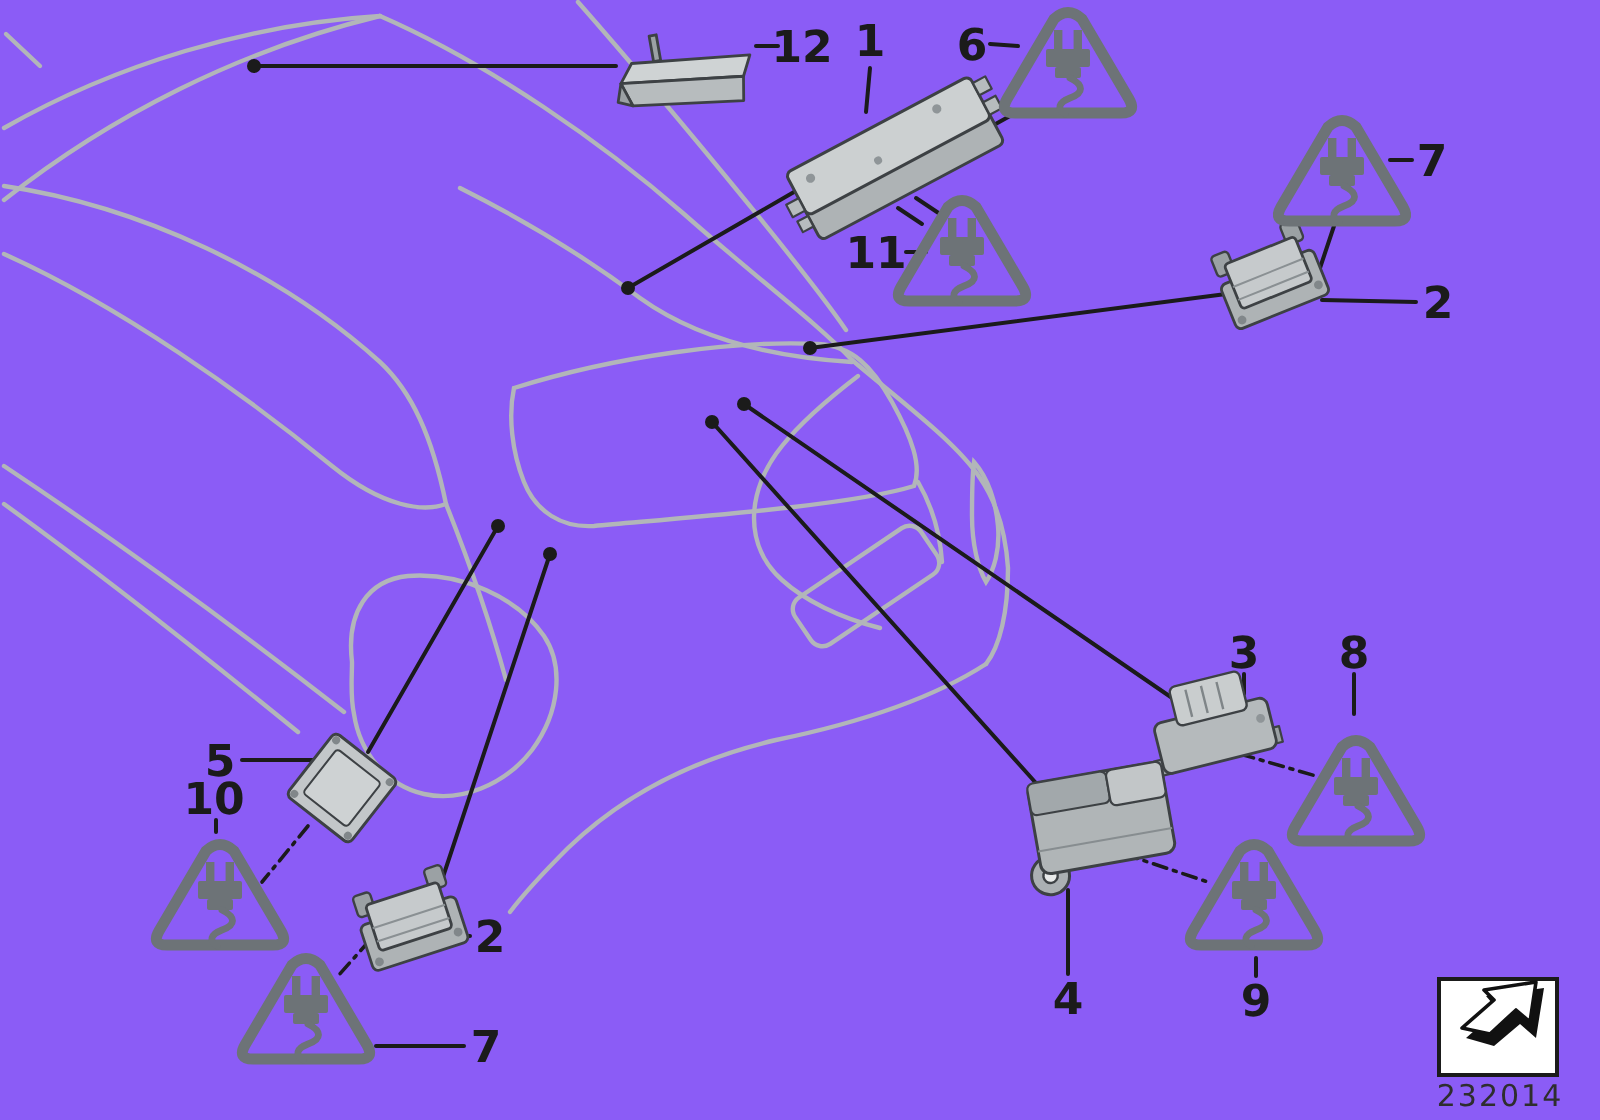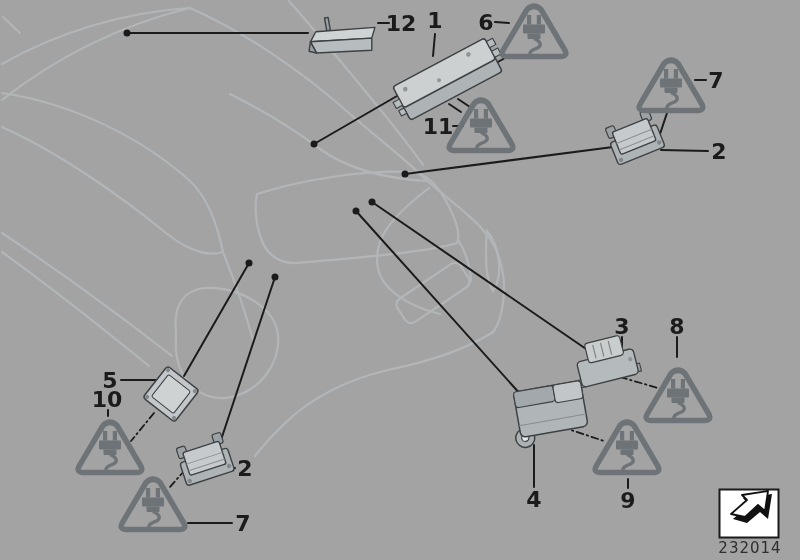--- a/index.html
+++ b/index.html
@@ -1,16 +1,16 @@
 <!DOCTYPE html>
 <html><head>
 <meta charset="utf-8">
 <style>
   html,body{margin:0;padding:0;background:#ffffff;}
-  .stage{position:relative;width:800px;height:560px;background:#a3a3a3;overflow:hidden;
+  .stage{position:relative;width:800px;height:560px;background:#8b5cf6;overflow:hidden;
          font-family:"DejaVu Sans","Liberation Sans",sans-serif;}
   svg{display:block;}
   text.callout{font-family:"DejaVu Sans","Liberation Sans",sans-serif;
                font-weight:bold;font-size:22px;}
   text.docnum{font-family:"DejaVu Sans","Liberation Sans",sans-serif;
               font-size:15px;letter-spacing:1px;}
 </style>
 </head>
 <body>
 

